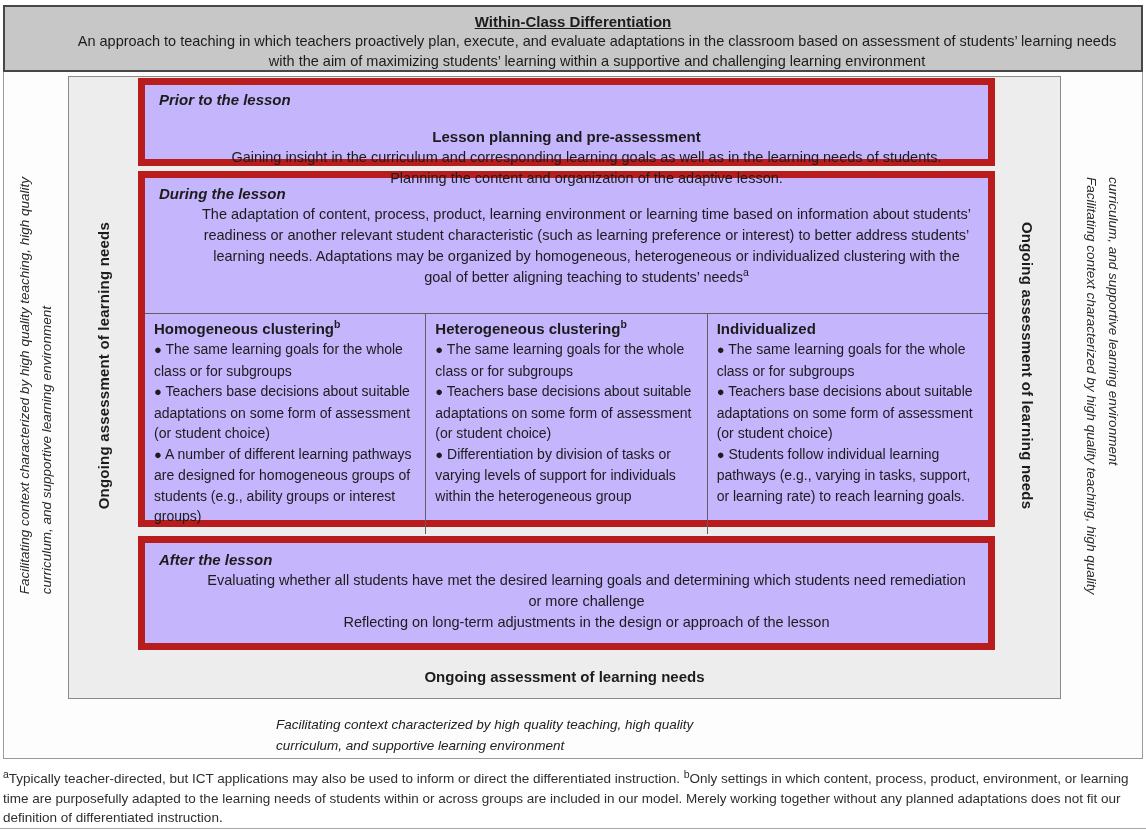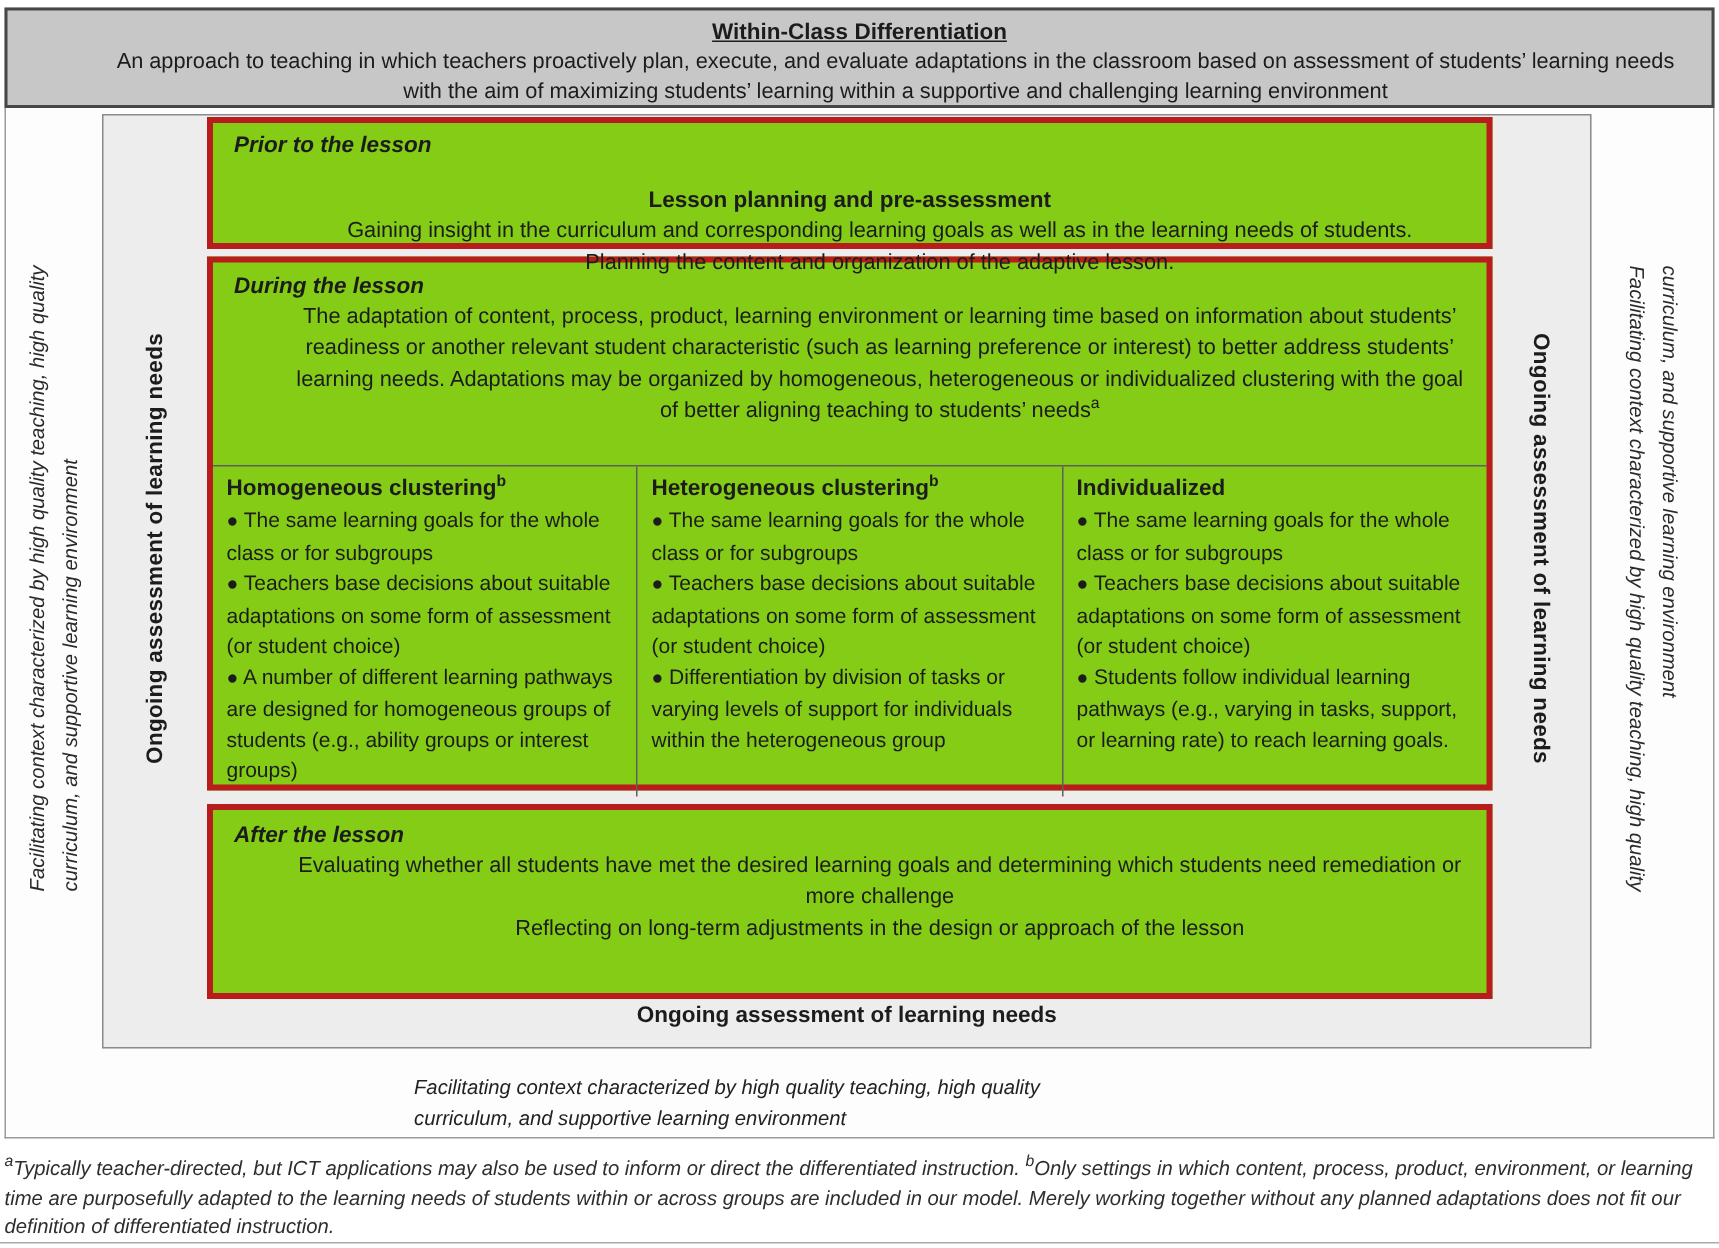--- a/index.html
+++ b/index.html
@@ -26,43 +26,43 @@
   .inner-band{position:absolute;top:0;height:578px;display:flex;align-items:center;justify-content:center;}
   .inner-band.left{left:0;width:69px;}
   .inner-band.right{left:926px;width:64px;}
 
   .v-up{writing-mode:vertical-rl;transform:rotate(180deg);}     
   .v-down{writing-mode:vertical-lr;}                            
   .italic-band{font-style:italic;font-size:13.5px;line-height:22px;color:#2a2a2a;}
   .bold-band{font-weight:bold;font-size:15px;letter-spacing:.2px;}
 
   .content{position:absolute;left:69px;top:1px;width:857px;}
-  .wbox{box-sizing:border-box;background:#84cc16;border:4px solid #b91c1c;}
+  .wbox{box-sizing:border-box;background:#c4b5fd;border:7px solid #b91c1c;}
   .wbox.prior{height:88px;padding:5px 14px 0;}
   .wbox.during{height:356px;margin-top:5px;padding:0;}
-  .wbox.after{height:130px;margin-top:9px;padding:7px 14px 0;}
+  .wbox.after{height:114px;margin-top:9px;padding:7px 14px 0;}
 
   .sec-label{font-size:15px;font-weight:bold;font-style:italic;line-height:20px;}
   .sec-head{font-size:15px;font-weight:bold;text-align:center;line-height:21px;margin-top:16px;}
   .sec-body{font-size:14.5px;text-align:center;line-height:21px;margin-left:40px;}
 
   .during-top{height:135px;box-sizing:border-box;padding:6px 14px 0;}
   .cols{height:221px;box-sizing:border-box;border-top:1px solid #5f5f5f;display:flex;}
   .col{flex:1;box-sizing:border-box;padding:4px 9px 0;}
   .col + .col{border-left:1px solid #5f5f5f;}
   .col-title{font-size:15px;font-weight:bold;line-height:21px;}
   .bullet{font-size:14px;line-height:20.5px;}
   .bullet .dot{font-size:13px;}
 
   .inner-bottom{position:absolute;left:0;top:578px;width:100%;height:42px;
     display:flex;align-items:center;justify-content:center;font-weight:bold;font-size:15px;}
 
   .caption{position:absolute;left:272px;top:642px;font-style:italic;font-size:13.5px;line-height:21px;color:#222;}
 
-  .footnote{position:absolute;left:3px;top:769px;width:1140px;font-style:italic;
+  .footnote{position:absolute;left:3px;top:769px;width:1140px;
     font-size:13.5px;line-height:19.5px;color:#2e2e2e;}
   sup.mark{font-size:10.5px;vertical-align:super;line-height:0;}
 
   .bottom-rule{position:absolute;left:0;top:828px;width:1146px;border-top:1px solid #a9a9a9;}
 </style>
 </head>
 <body>
 
 <div>
 

